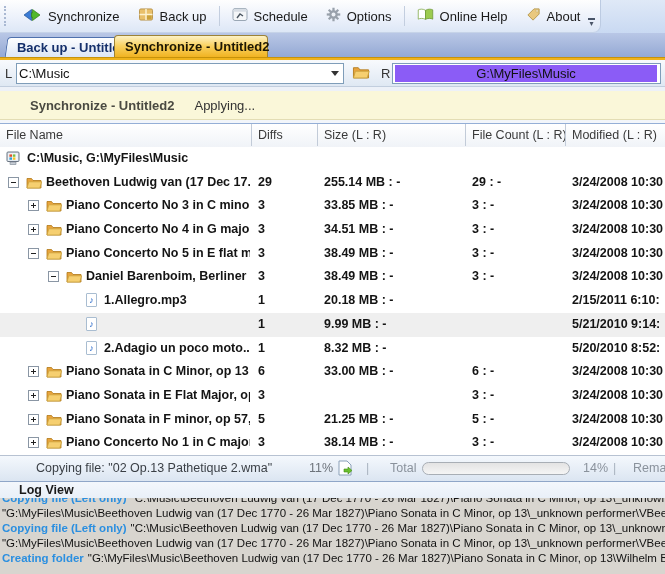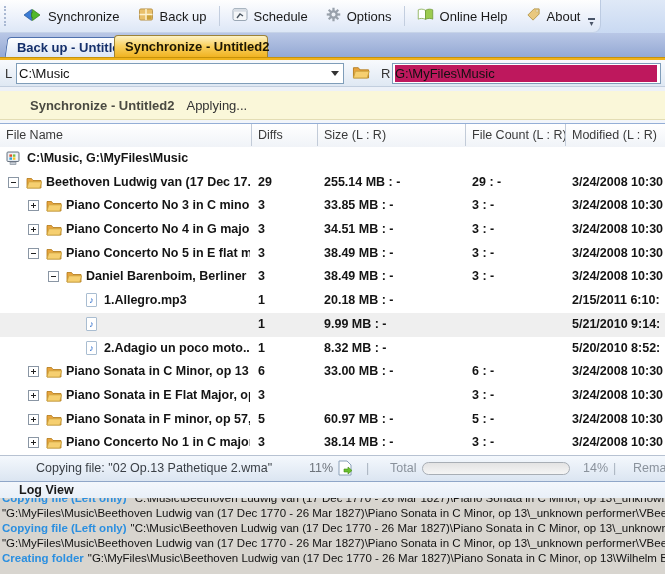--- a/index.html
+++ b/index.html
@@ -46,28 +46,28 @@
   .combo input { position:absolute; left:2px; top:1px; width:304px; height:17px; border:none; outline:none;
                  font-family:"Liberation Sans",sans-serif; font-size:13px; color:#111; background:#fff; }
   .combo-arrow { position:absolute; right:0; top:0; width:16px; height:19px; display:flex;
                  align-items:center; justify-content:center; }
   .combo-arrow::after { content:""; width:0; height:0; border-left:4px solid transparent;
                  border-right:4px solid transparent; border-top:5px solid #333; }
   .browse-btn { position:absolute; left:352px; top:5px; width:20px; height:16px; }
   .rpath { position:absolute; left:392px; top:3px; width:269px; height:21px; background:#fff;
            border:1px solid #7f9db9; }
   .rpath input { position:absolute; left:2px; top:1px; width:262px; height:17px; border:none; outline:none;
-                 font-family:"Liberation Sans",sans-serif; font-size:13px; color:#111; background:#be185d; }
+                 font-family:"Liberation Sans",sans-serif; font-size:13px; color:#111; background:#8b5cf6;text-align:center; }
 
   
   .gapband { position:absolute; top:87px; left:0; width:665px; height:4px; background:#edf1f8; }
   .statusbar { position:absolute; top:91px; left:0; width:665px; height:29px; background:#faf7d9;
                border-bottom:1px solid #e3ddb4; display:flex; align-items:center; }
   .statusbar .job { margin-left:30px; font-size:13px; font-weight:bold; color:#4a4a42; }
-  .statusbar .state { margin-left:12px; font-size:13px; color:#333; }
+  .statusbar .state { margin-left:20px; font-size:13px; color:#333; }
   .gapband2 { position:absolute; top:120px; left:0; width:665px; height:3px; background:#f2f5fa; }
 
   
   .thead { position:absolute; top:123px; left:0; width:665px; height:40px;
            background:linear-gradient(#ffffff,#e6ebf3); border-top:1px solid #94aed6;
            border-bottom:1px solid #9cb4d8; font-size:12.5px; color:#3a3a3a; }
   .hcell { position:absolute; top:0; height:22px; line-height:22px; padding-left:6px;
            border-right:1px solid #c2cbd8; overflow:hidden; white-space:nowrap; }
   .h-name { left:0; width:252px; }
   .h-diffs { left:252px; width:66px; }
@@ -373,21 +373,21 @@
     </div>
 
     <div class="trow">
       <span class="exp plus" style="left:28px"></span>
       <span class="ficon i-folder" style="left:46px"><svg viewBox="0 0 16 13" width="16" height="13">
             <path d="M1 2.5 h4.5 l1.5 2 H15 v7.5 H1 Z" fill="#e8a33d" stroke="#b07818" stroke-width="0.8"></path>
             <path d="M1 12 L2.8 5.8 H15.6 L13.8 12 Z" fill="#f6cf70" stroke="#caa23c" stroke-width="0.8"></path>
           </svg></span>
       <span class="name" style="left:66px">Piano Sonata in F minor, op 57, ...</span>
       <span class="cell c-diffs">5</span>
-      <span class="cell c-size">60.97 MB : -</span>
+      <span class="cell c-size">21.25 MB : -</span>
       <span class="cell c-count">5 : -</span>
       <span class="cell c-mod">3/24/2008 10:30</span>
     </div>
 
     <div class="trow">
       <span class="exp plus" style="left:28px"></span>
       <span class="ficon i-folder" style="left:46px"><svg viewBox="0 0 16 13" width="16" height="13">
             <path d="M1 2.5 h4.5 l1.5 2 H15 v7.5 H1 Z" fill="#e8a33d" stroke="#b07818" stroke-width="0.8"></path>
             <path d="M1 12 L2.8 5.8 H15.6 L13.8 12 Z" fill="#f6cf70" stroke="#caa23c" stroke-width="0.8"></path>
           </svg></span>

